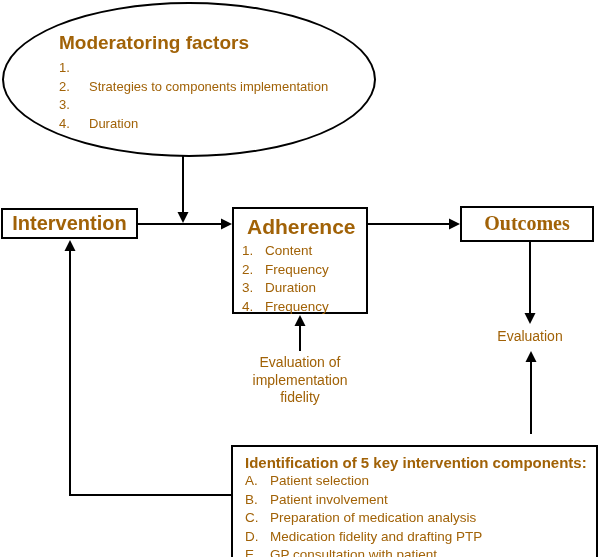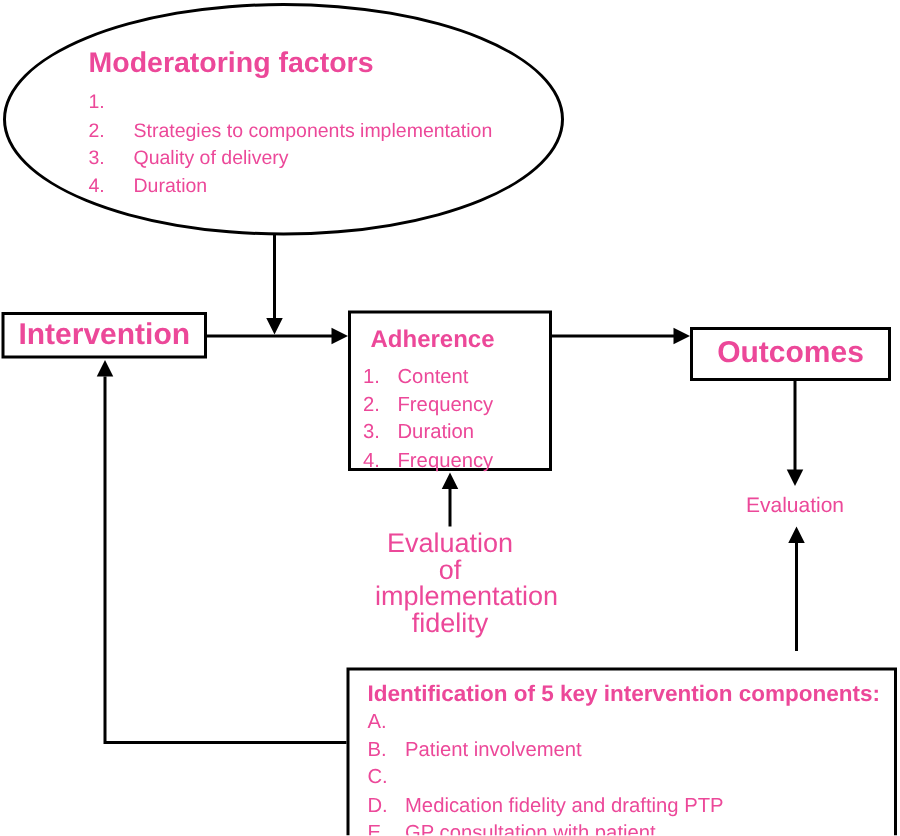--- a/index.html
+++ b/index.html
@@ -1,21 +1,21 @@
 <!DOCTYPE html>
 <html><head>
 <meta charset="utf-8">
 <style>
   html,body{margin:0;padding:0;background:#fff;}
   .canvas{
     position:relative;
     width:600px;height:557px;
     background:#fff;
     font-family:"Liberation Sans", sans-serif;
-    color:#ec4899;
+    color:#a16207;
     overflow:hidden;
   }
   .wires{position:absolute;left:0;top:0;width:600px;height:557px;pointer-events:none;}
 
   
   .ellipse{
     position:absolute;left:2px;top:2px;width:370px;height:151px;
     border:2px solid #000;border-radius:50%;
     box-sizing:content-box;background:#fff;
   }
@@ -25,35 +25,35 @@
   
   .rows{margin-top:3px;}
   .row{display:flex;font-size:13px;line-height:18.7px;white-space:nowrap;}
   .row .num{width:30px;flex:0 0 30px;}
 
   
   .box{position:absolute;border:2px solid #000;background:#fff;box-sizing:border-box;}
   .box-intervention{left:1px;top:208px;width:137px;height:31px;
     font-size:20px;font-weight:bold;text-align:center;line-height:26px;}
   .box-adherence{left:232px;top:207px;width:136px;height:107px;padding:5px 4px 0 8px;}
-  .adh-title{font-size:16px;font-weight:bold;line-height:25px;margin-left:5px;}
+  .adh-title{font-size:21px;font-weight:bold;line-height:25px;margin-left:5px;}
   .box-adherence .row{font-size:13.5px;line-height:18.5px;}
   .box-adherence .row .num{width:23px;flex:0 0 23px;}
-  .box-outcomes{left:460px;top:218px;width:134px;height:36px;
-    font-size:20px;font-weight:bold;text-align:center;line-height:31px;}
+  .box-outcomes{left:460px;top:206px;width:134px;height:36px;
+    font-size:20px;font-weight:bold;text-align:center;line-height:31px;font-family:Liberation Serif, serif;}
   .box-components{left:231px;top:445px;width:367px;height:119px;padding:6px 4px 0 12px;}
   .cmp-title{font-size:15px;font-weight:bold;line-height:19px;white-space:nowrap;}
   .box-components .row{font-size:13.5px;line-height:18.5px;}
   .box-components .row .num{width:25px;flex:0 0 25px;}
 
   
   .lbl-evaluation{position:absolute;left:490px;top:328px;width:80px;
     text-align:center;font-size:14px;line-height:16px;}
   .lbl-fidelity{position:absolute;left:250px;top:354px;width:100px;
-    text-align:center;font-size:18px;line-height:17.5px;}
+    text-align:center;font-size:14px;line-height:17.5px;}
 </style>
 </head>
 <body>
 
 <div class="canvas">
 
   <svg class="wires" viewBox="0 0 600 557" aria-hidden="true">
 
     <g>
       <line x1="183" y1="155" x2="183" y2="213" stroke="#000" stroke-width="2"></line>
@@ -97,21 +97,20 @@
       <div class="rows">
         <div class="row">
           <span class="num">1.</span>
         </div>
         <div class="row">
           <span class="num">2.</span>
           <span>Strategies to components implementation</span>
         </div>
         <div class="row">
           <span class="num">3.</span>
-          <span>Quality of delivery</span>
         </div>
         <div class="row">
           <span class="num">4.</span>
           <span>Duration</span>
         </div>
       </div>
     </div>
   </div>
 
   <div class="box box-intervention">Intervention</div>
@@ -142,27 +141,29 @@
 
   <div class="lbl-evaluation">Evaluation</div>
 
   <div class="lbl-fidelity">Evaluation of implementation fidelity</div>
 
   <div class="box box-components">
     <div class="cmp-title">Identification of 5 key intervention components:</div>
     <div>
       <div class="row">
         <span class="num">A.</span>
+        <span>Patient selection</span>
       </div>
       <div class="row">
         <span class="num">B.</span>
         <span>Patient involvement</span>
       </div>
       <div class="row">
         <span class="num">C.</span>
+        <span>Preparation of medication analysis</span>
       </div>
       <div class="row">
         <span class="num">D.</span>
         <span>Medication fidelity and drafting PTP</span>
       </div>
       <div class="row">
         <span class="num">E.</span>
         <span>GP consultation with patient</span>
       </div>
     </div>

